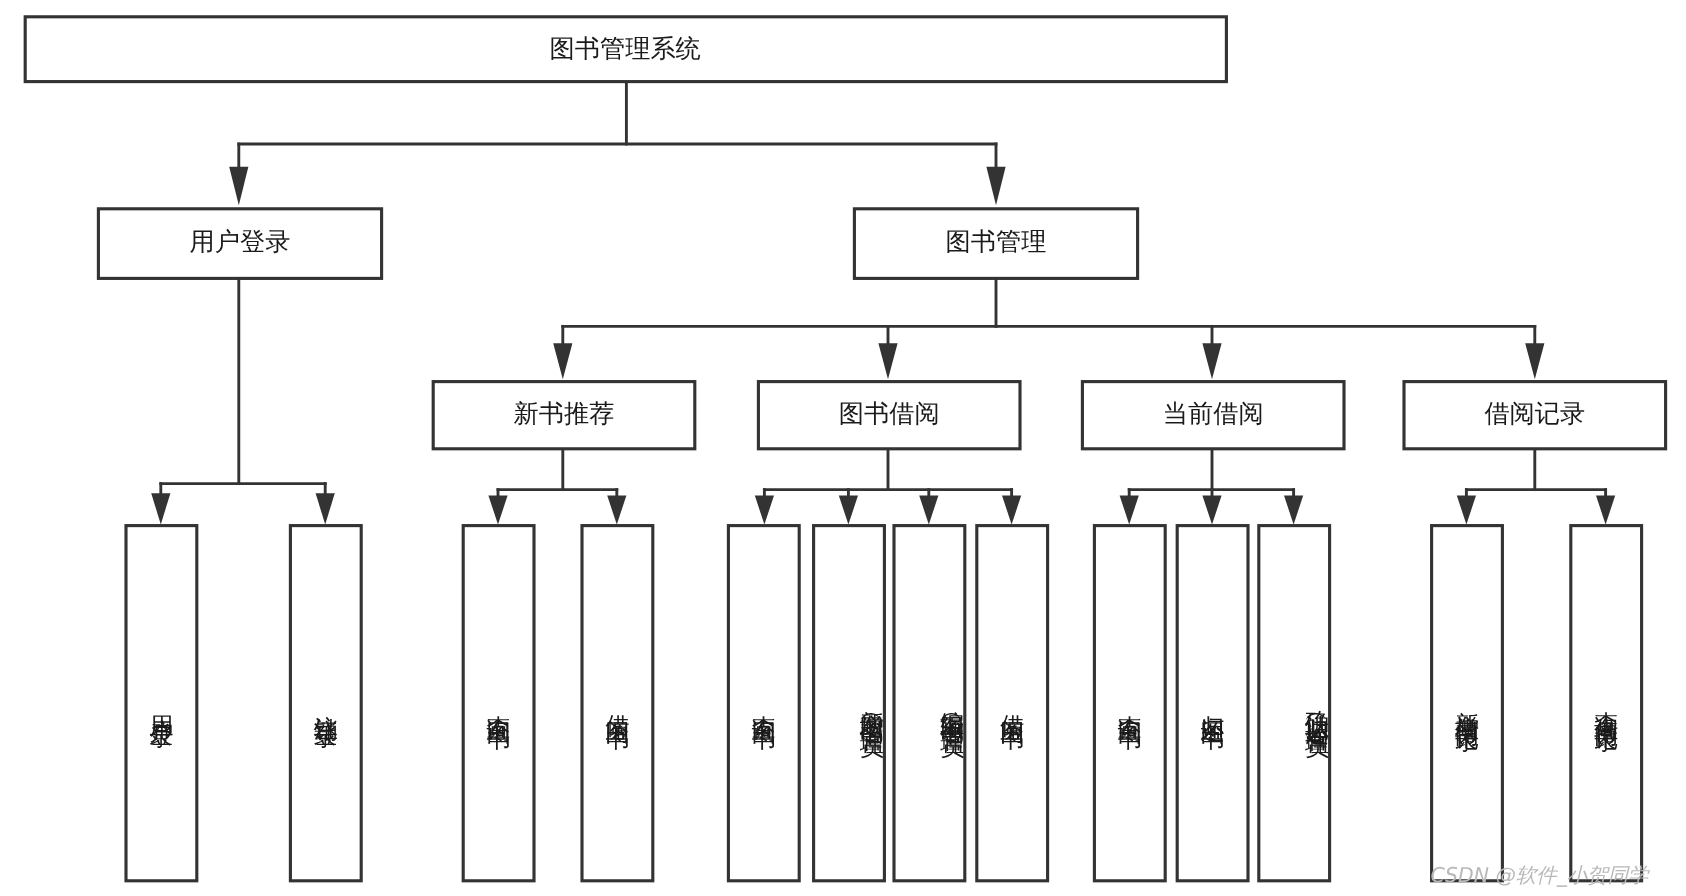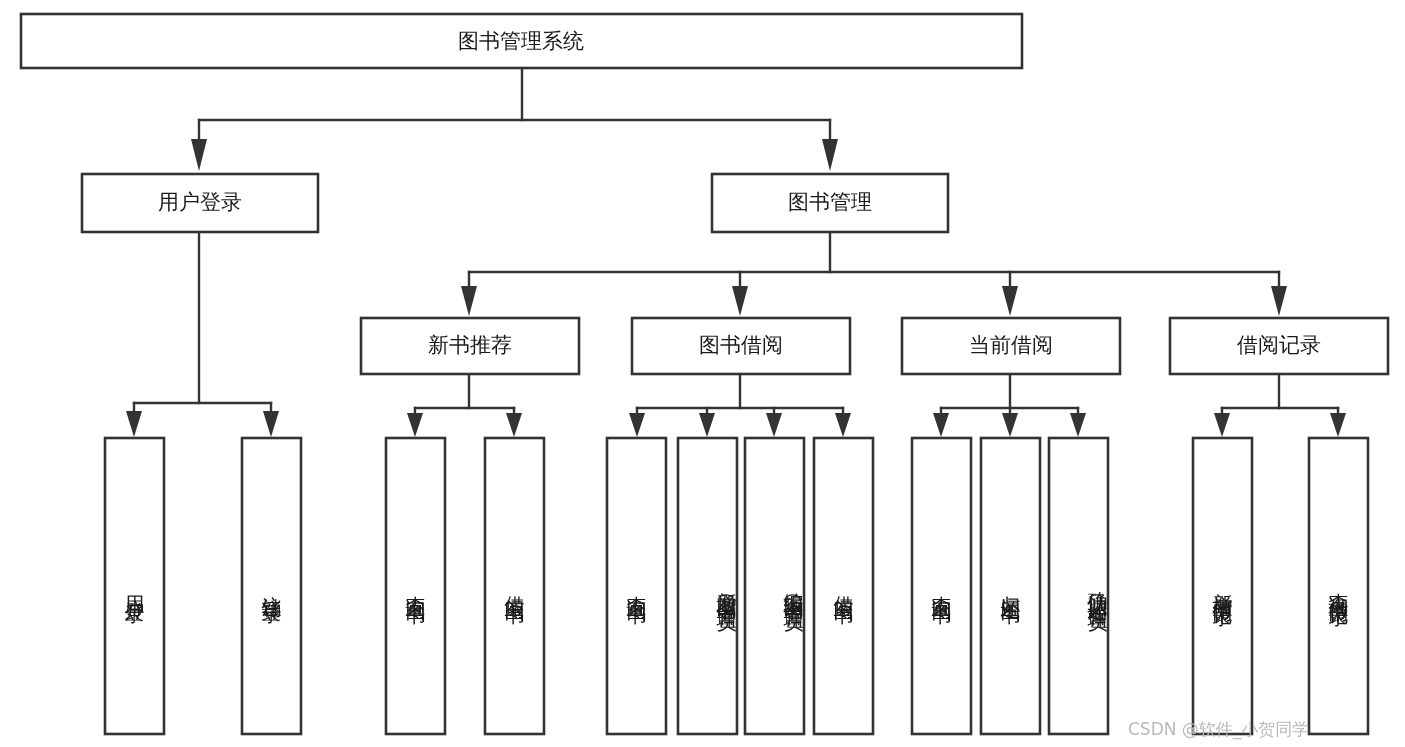--- a/index.html
+++ b/index.html
@@ -207,15 +207,15 @@
   <div class="vlabel" style="left:607px; top:438px; width:59px; height:296px; display:flex; align-items:center; justify-content:center;">查询图书</div>
   <div class="vlabel" style="left:678px; top:438px; width:59px; height:296px; display:flex; align-items:flex-start; justify-content:center; padding-top:6px; box-sizing:border-box;">新增图书（管理员）</div>
   <div class="vlabel" style="left:745px; top:438px; width:59px; height:296px; display:flex; align-items:flex-start; justify-content:center; padding-top:6px; box-sizing:border-box;">编辑图书（管理员）</div>
   <div class="vlabel" style="left:814px; top:438px; width:59px; height:296px; display:flex; align-items:center; justify-content:center;">借阅图书</div>
   <div class="vlabel" style="left:912px; top:438px; width:59px; height:296px; display:flex; align-items:center; justify-content:center;">查询图书</div>
   <div class="vlabel" style="left:981px; top:438px; width:59px; height:296px; display:flex; align-items:center; justify-content:center;">归还图书</div>
   <div class="vlabel" style="left:1049px; top:438px; width:59px; height:296px; display:flex; align-items:flex-start; justify-content:center; padding-top:6px; box-sizing:border-box;">确认归还（管理员）</div>
   <div class="vlabel" style="left:1193px; top:438px; width:59px; height:296px; display:flex; align-items:center; justify-content:center;">新增借阅记录</div>
   <div class="vlabel" style="left:1309px; top:438px; width:59px; height:296px; display:flex; align-items:center; justify-content:center;">查询借阅记录</div>
 
-  <div class="watermark" style="left:1128px; top:718px;">CSDN @软件_小贺同学</div>
+  <div class="watermark" style="left:1192px; top:718px;font-style:italic;">CSDN @软件_小贺同学</div>
 
 </div>
 
 </body></html>

